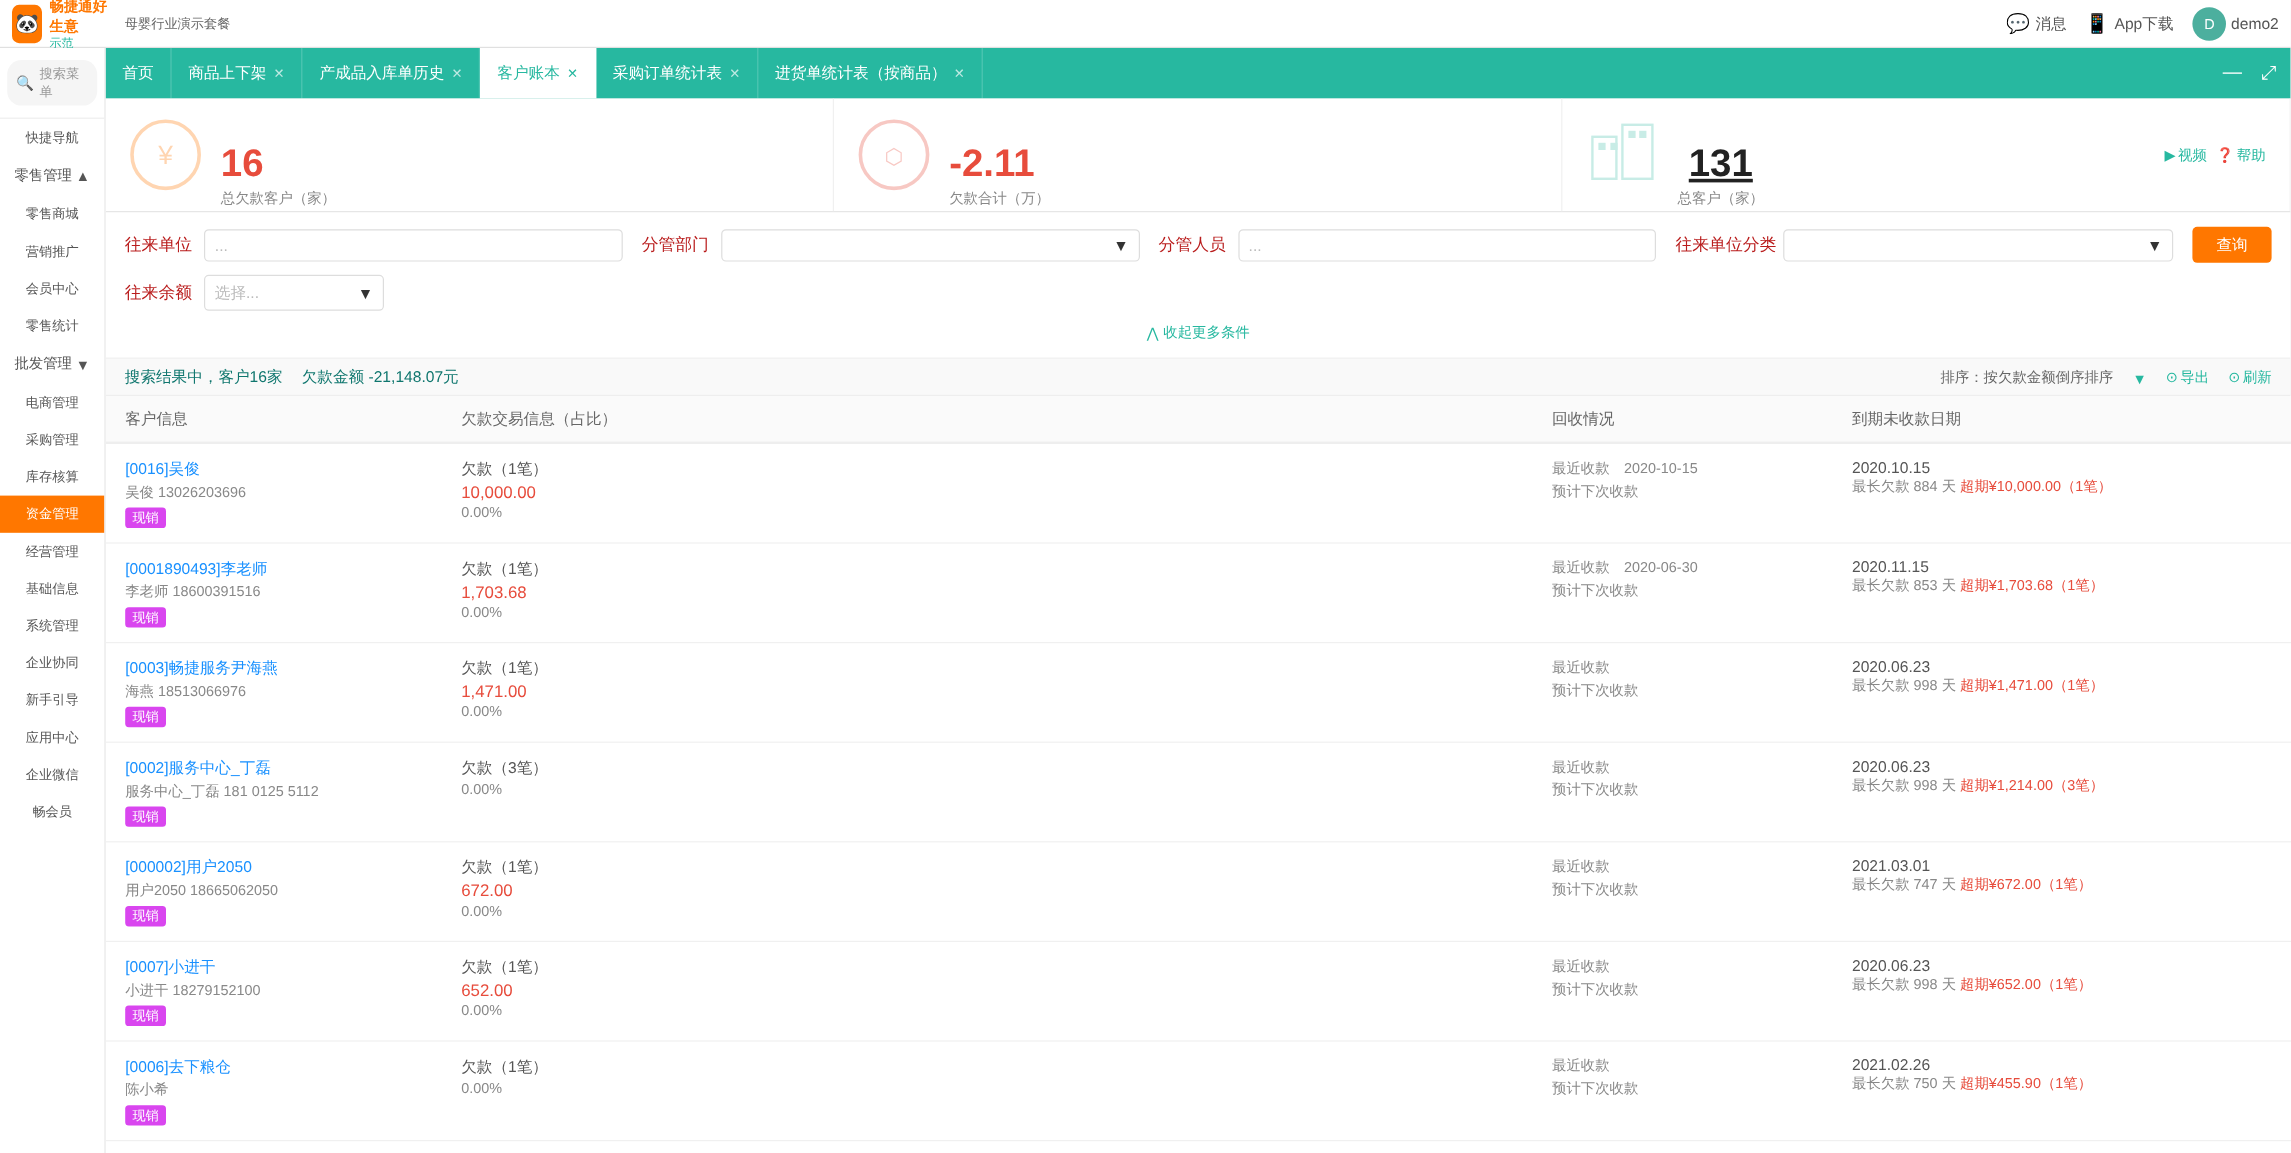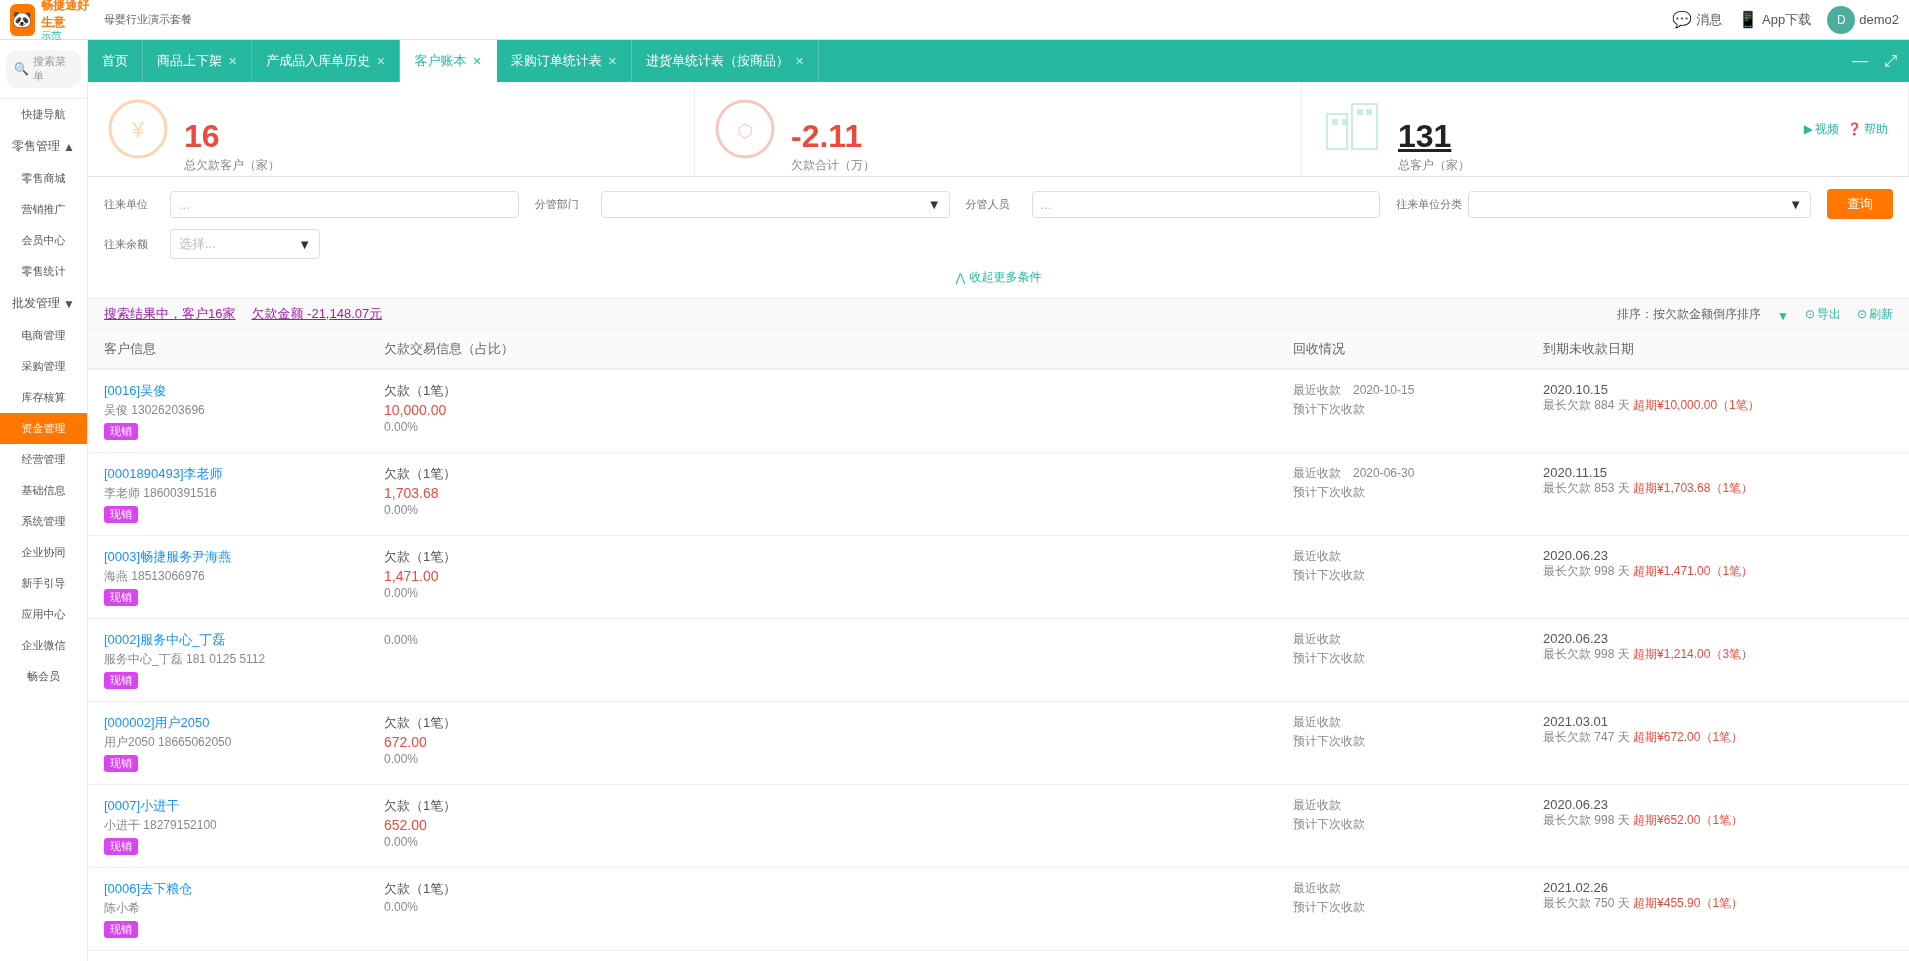--- a/index.html
+++ b/index.html
@@ -39,39 +39,39 @@
 
     
     .content-area { flex: 1; overflow: hidden; display: flex; flex-direction: column; }
 
     
     .summary-cards { display: flex; background: #fff; border-bottom: 1px solid #e0e0e0; height: 95px; flex-shrink: 0; }
     .summary-card { flex: 1; display: flex; align-items: center; padding: 12px 20px; border-right: 1px solid #f0f0f0; }
     .card-info { display: flex; flex-direction: column; margin-top: 33px; }
     .card-number { font-size: 32px; font-weight: bold; }
     .card-number.red { color: #e74c3c; }
-    .card-number.dark { color: #222; text-decoration: underline; }
+    .card-number.dark { color: #222; text-decoration: underline; text-align: center; }
     .card-label { font-size: 12px; color: #888; margin-top: 2px; }
     .card-actions { margin-left: auto; display: flex; gap: 8px; align-items: flex-start; }
     .card-action-btn { font-size: 12px; color: #27b8a0; cursor: pointer; display: flex; align-items: center; gap: 2px; }
 
     
     .filter-area { background: #fff; padding: 12px 16px; border-bottom: 1px solid #eee; flex-shrink: 0; }
     .filter-row { display: flex; gap: 16px; align-items: center; margin-bottom: 10px; }
     .filter-field { display: flex; align-items: center; gap: 6px; flex: 1; }
-    .filter-label { font-size: 11px; color: #737373; white-space: nowrap; min-width: 60px; }
+    .filter-label { font-size: 14px; color: #b91c1c; white-space: nowrap; min-width: 60px; }
     .filter-input { flex: 1; border: 1px solid #ddd; border-radius: 4px; padding: 5px 8px; font-size: 13px; display: flex; align-items: center; justify-content: space-between; cursor: pointer; color: #999; }
     .filter-input .dots { color: #bbb; }
     .filter-select { flex: 1; border: 1px solid #ddd; border-radius: 4px; padding: 5px 8px; font-size: 13px; display: flex; align-items: center; justify-content: space-between; cursor: pointer; }
     .search-btn { background: #ff7700; color: #fff; border: none; border-radius: 4px; padding: 6px 20px; font-size: 13px; cursor: pointer; }
     .collapse-row { display: flex; justify-content: center; align-items: center; gap: 4px; color: #27b8a0; font-size: 12px; cursor: pointer; margin-top: 4px; }
 
     
     .result-bar { display: flex; align-items: center; justify-content: space-between; padding: 6px 16px; background: #f9f9f9; border-bottom: 1px solid #eee; flex-shrink: 0; }
-    .result-text { font-size: 13px; color: #a21caf; text-decoration: underline; }
+    .result-text { font-size: 13px; color: #0f766e; }
     .result-actions { display: flex; gap: 16px; align-items: flex-end; }
     .sort-label { font-size: 12px; color: #666; }
     .action-btn { font-size: 12px; color: #27b8a0; cursor: pointer; display: flex; align-items: center; gap: 2px; }
 
     
     .table-area { flex: 1; overflow-y: auto; background: #fff; }
     .table-header { display: grid; grid-template-columns: 280px 1fr 250px 350px; padding: 10px 16px; background: #fafafa; border-bottom: 2px solid #eee; font-size: 13px; color: #666; font-weight: 500; position: sticky; top: 0; z-index: 10; }
     .table-row { display: grid; grid-template-columns: 280px 1fr 250px 350px; padding: 12px 16px; border-bottom: 1px solid #f0f0f0; align-items: start; }
 
     .customer-name { color: #1890ff; font-size: 13px; cursor: pointer; }
@@ -414,20 +414,21 @@
         <div class="overdue-days">最长欠款 998 天 <span class="overdue-tag">超期¥1,471.00（1笔）</span></div>
       </div>
     </div>
               <div class="table-row">
       <div>
         <div class="customer-name">[0002]服务中心_丁磊</div>
         <div class="customer-sub">服务中心_丁磊  181 0125 5112</div>
         <div class="badge">现销</div>
       </div>
       <div>
+        <div class="owe-count">欠款（3笔）</div>
         <div class="owe-percent">0.00%</div>
       </div>
       <div>
         <div class="collect-info">最近收款</div>
         <div class="collect-next">预计下次收款</div>
       </div>
       <div>
         <div class="due-date">2020.06.23</div>
         <div class="overdue-days">最长欠款 998 天 <span class="overdue-tag">超期¥1,214.00（3笔）</span></div>
       </div>

